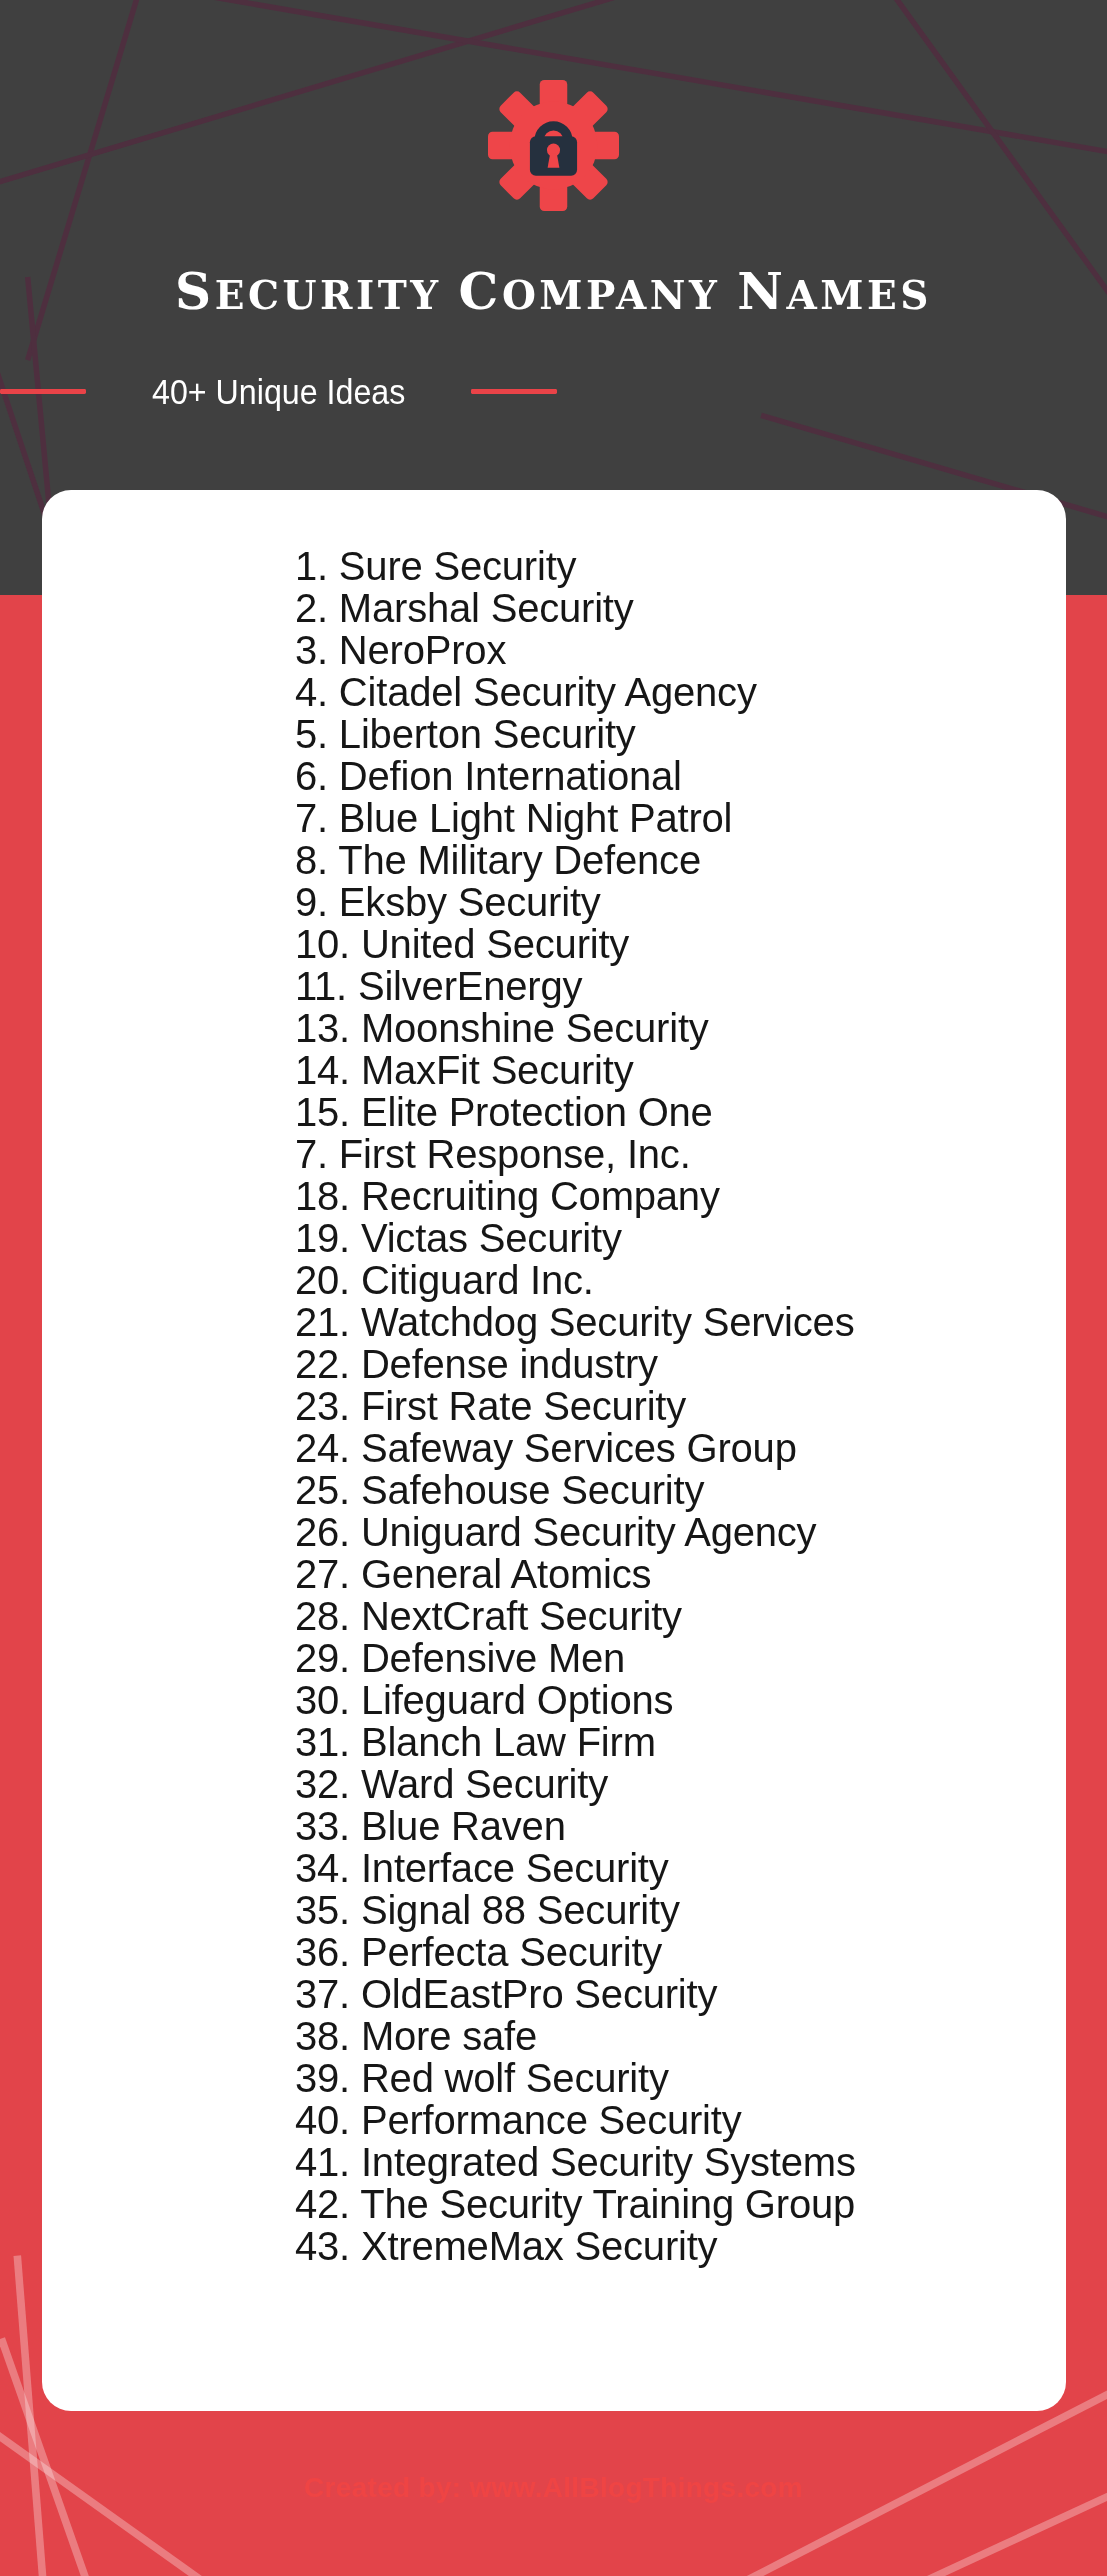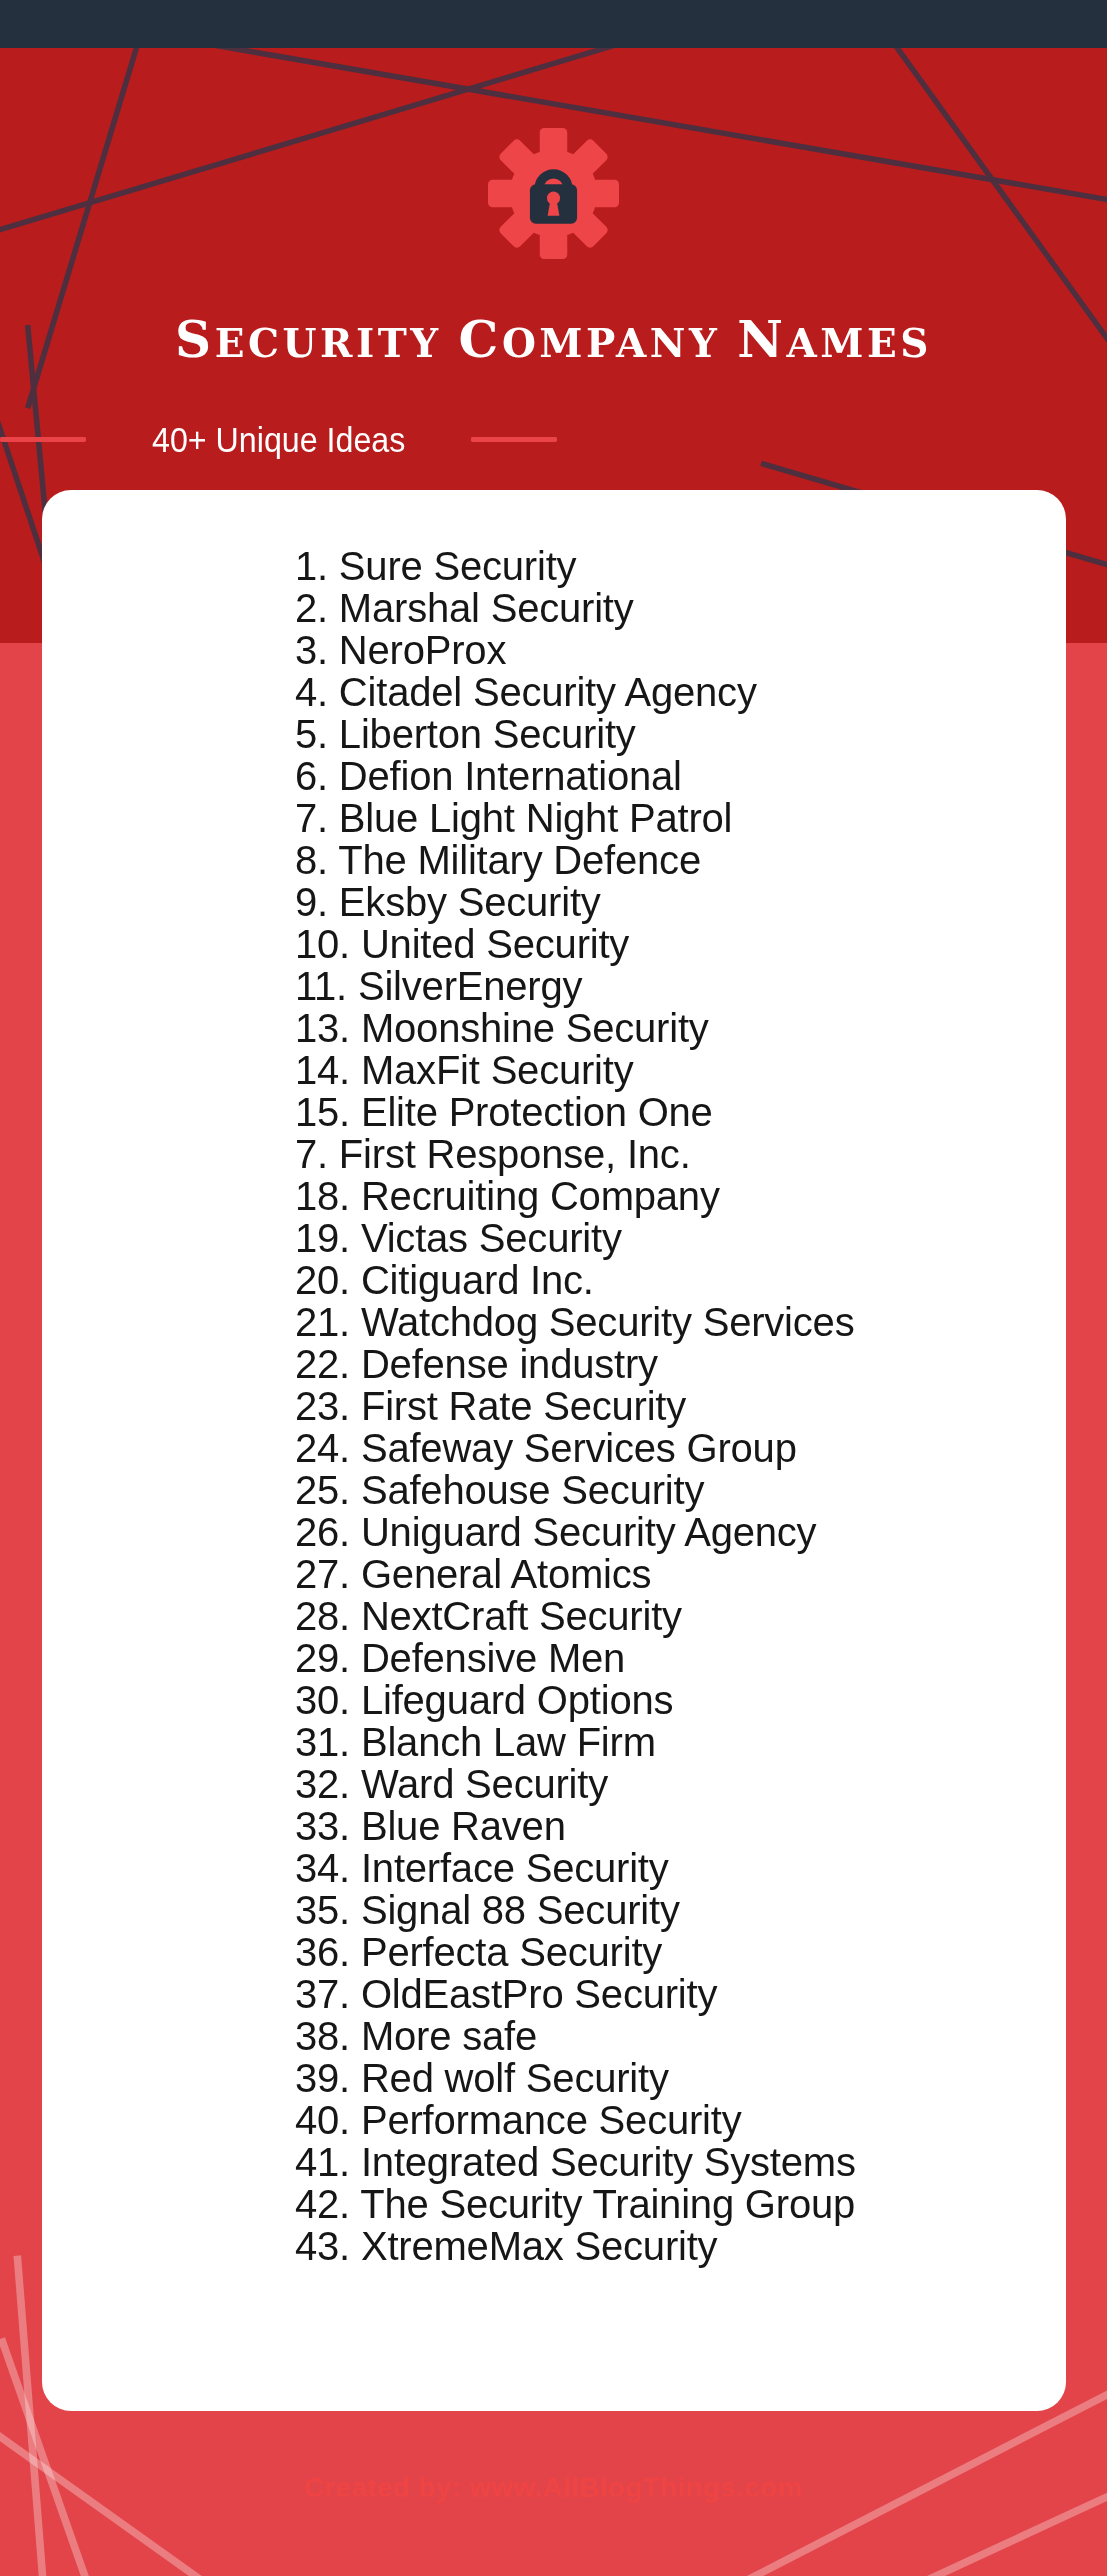--- a/index.html
+++ b/index.html
@@ -2,21 +2,21 @@
 <html style="font-size:11px"><head>
 <meta charset="utf-8">
 <style>
   html,body{margin:0;padding:0;background:#25303e;}
   .poster{
     position:relative;width:1107px;height:2576px;overflow:hidden;
     font-family:"Liberation Sans","DejaVu Sans",sans-serif;
   }
   .header-band{
     position:absolute;left:0;top:0;width:1107px;height:595px;
-    background:#b91c1c;overflow:hidden;z-index:1;margin-top:48px;
+    background:#404040;overflow:hidden;z-index:1;
   }
   .deco-svg{position:absolute;left:0;top:0;display:block;}
   .gear-icon{position:absolute;left:488px;top:80px;z-index:2;}
   .page-title{
     position:absolute;left:0;top:262px;width:1107px;text-align:center;
     font-family:"DejaVu Serif","Liberation Serif",serif;font-weight:700;
     font-size:39px;letter-spacing:3.5px;color:#ffffff;z-index:2;white-space:nowrap;
   }
   .page-title .lead-cap{font-size:50px;}
   .subtitle-row{

